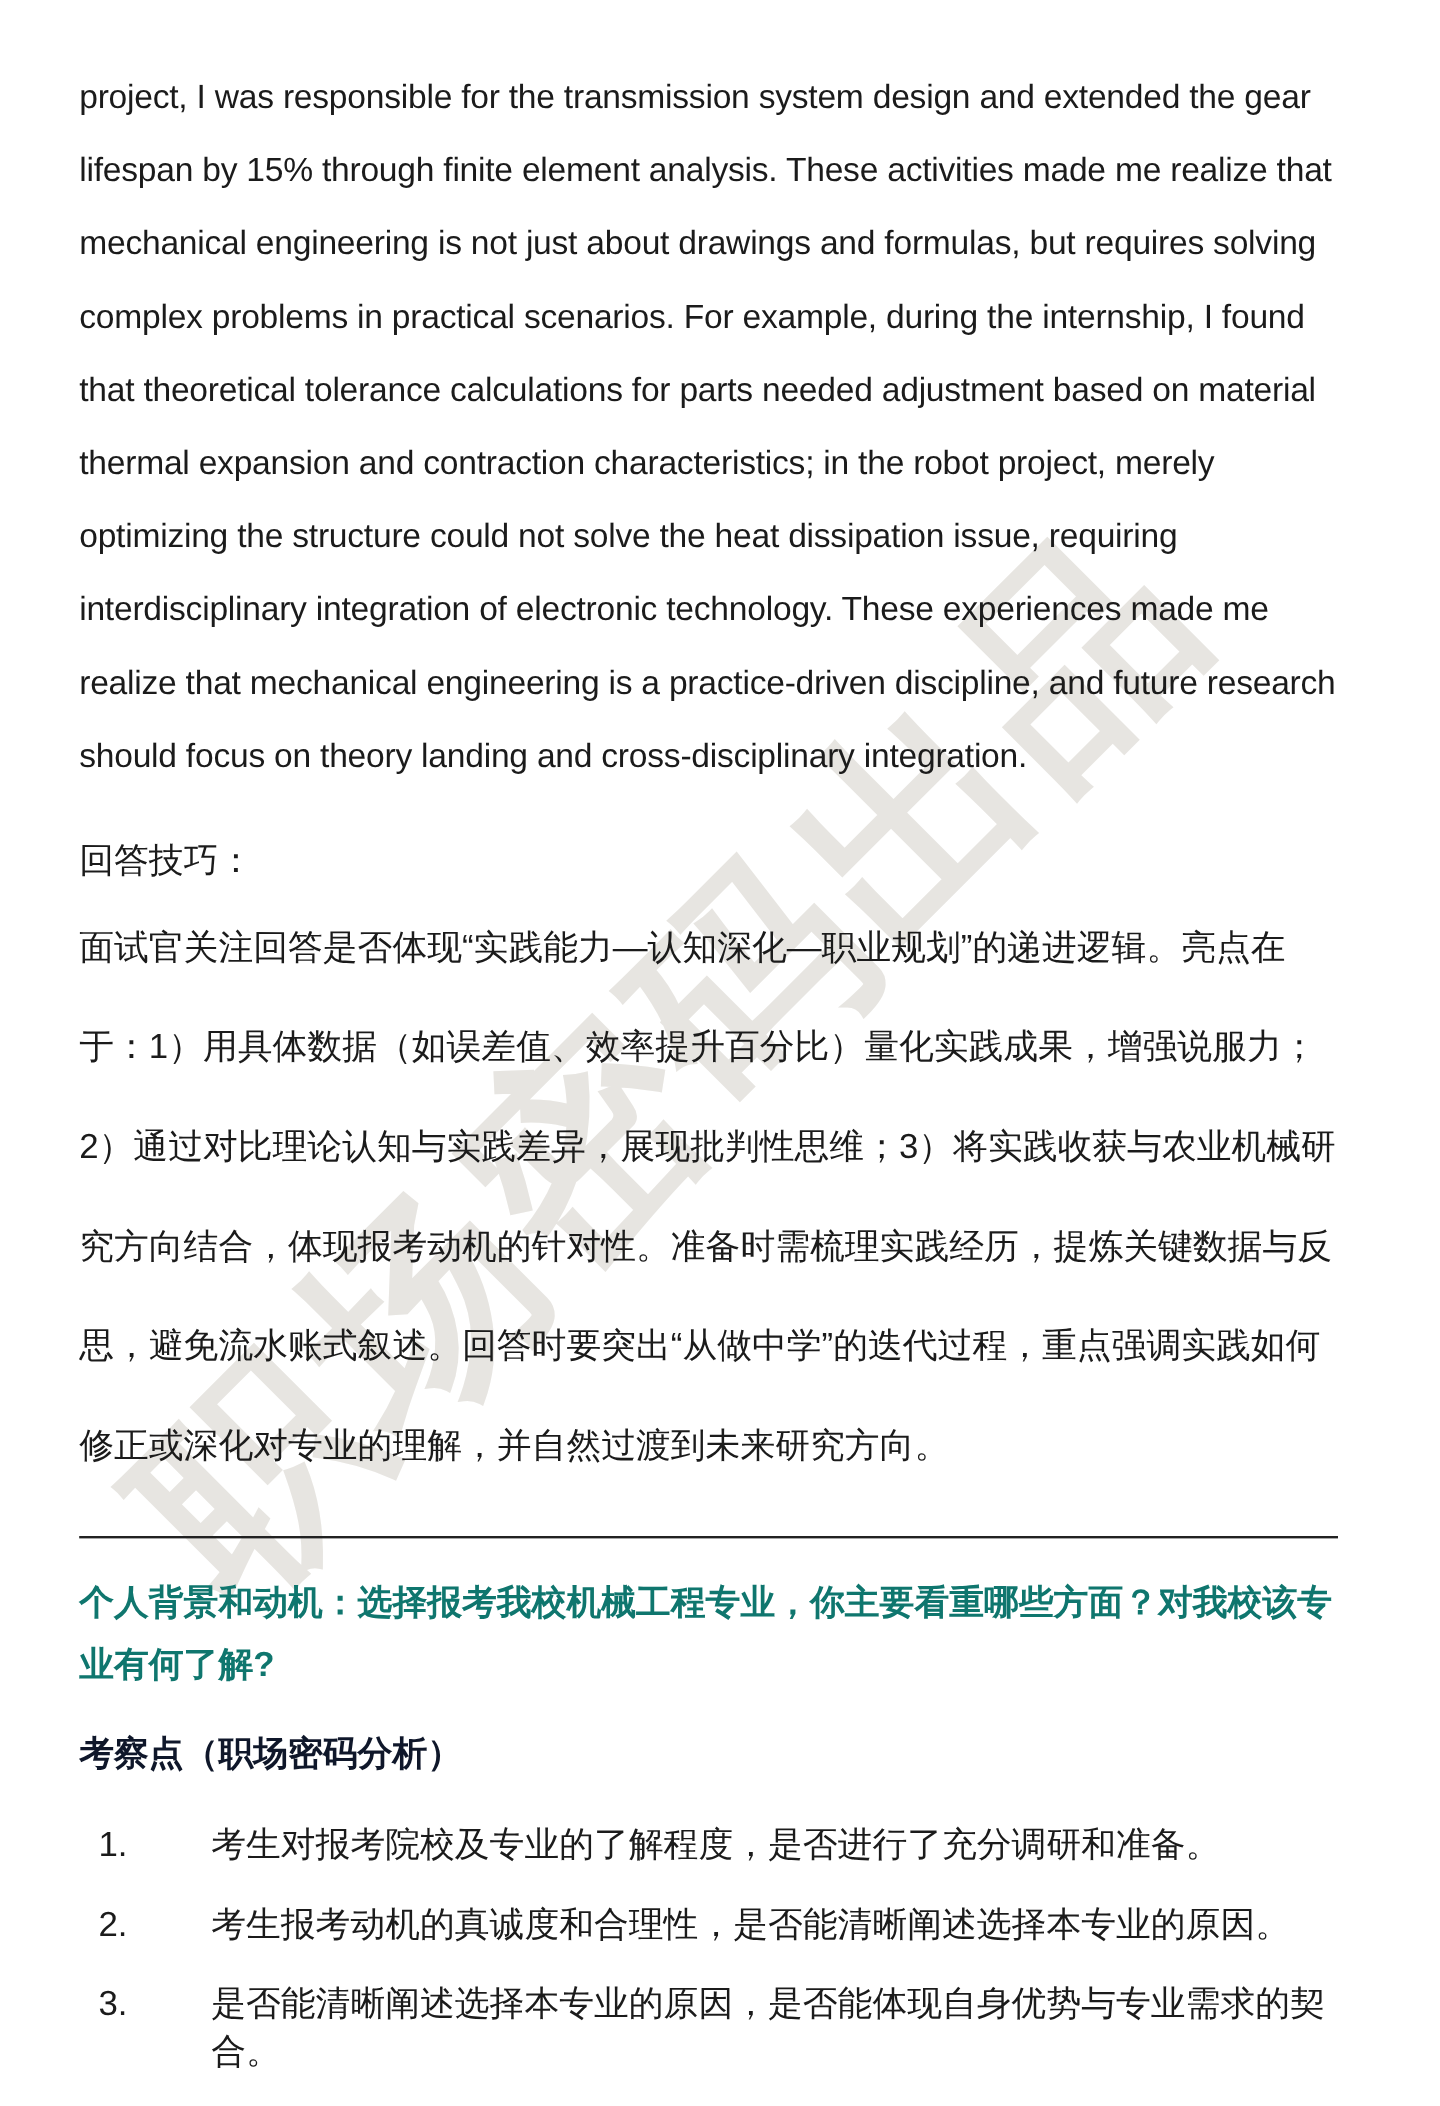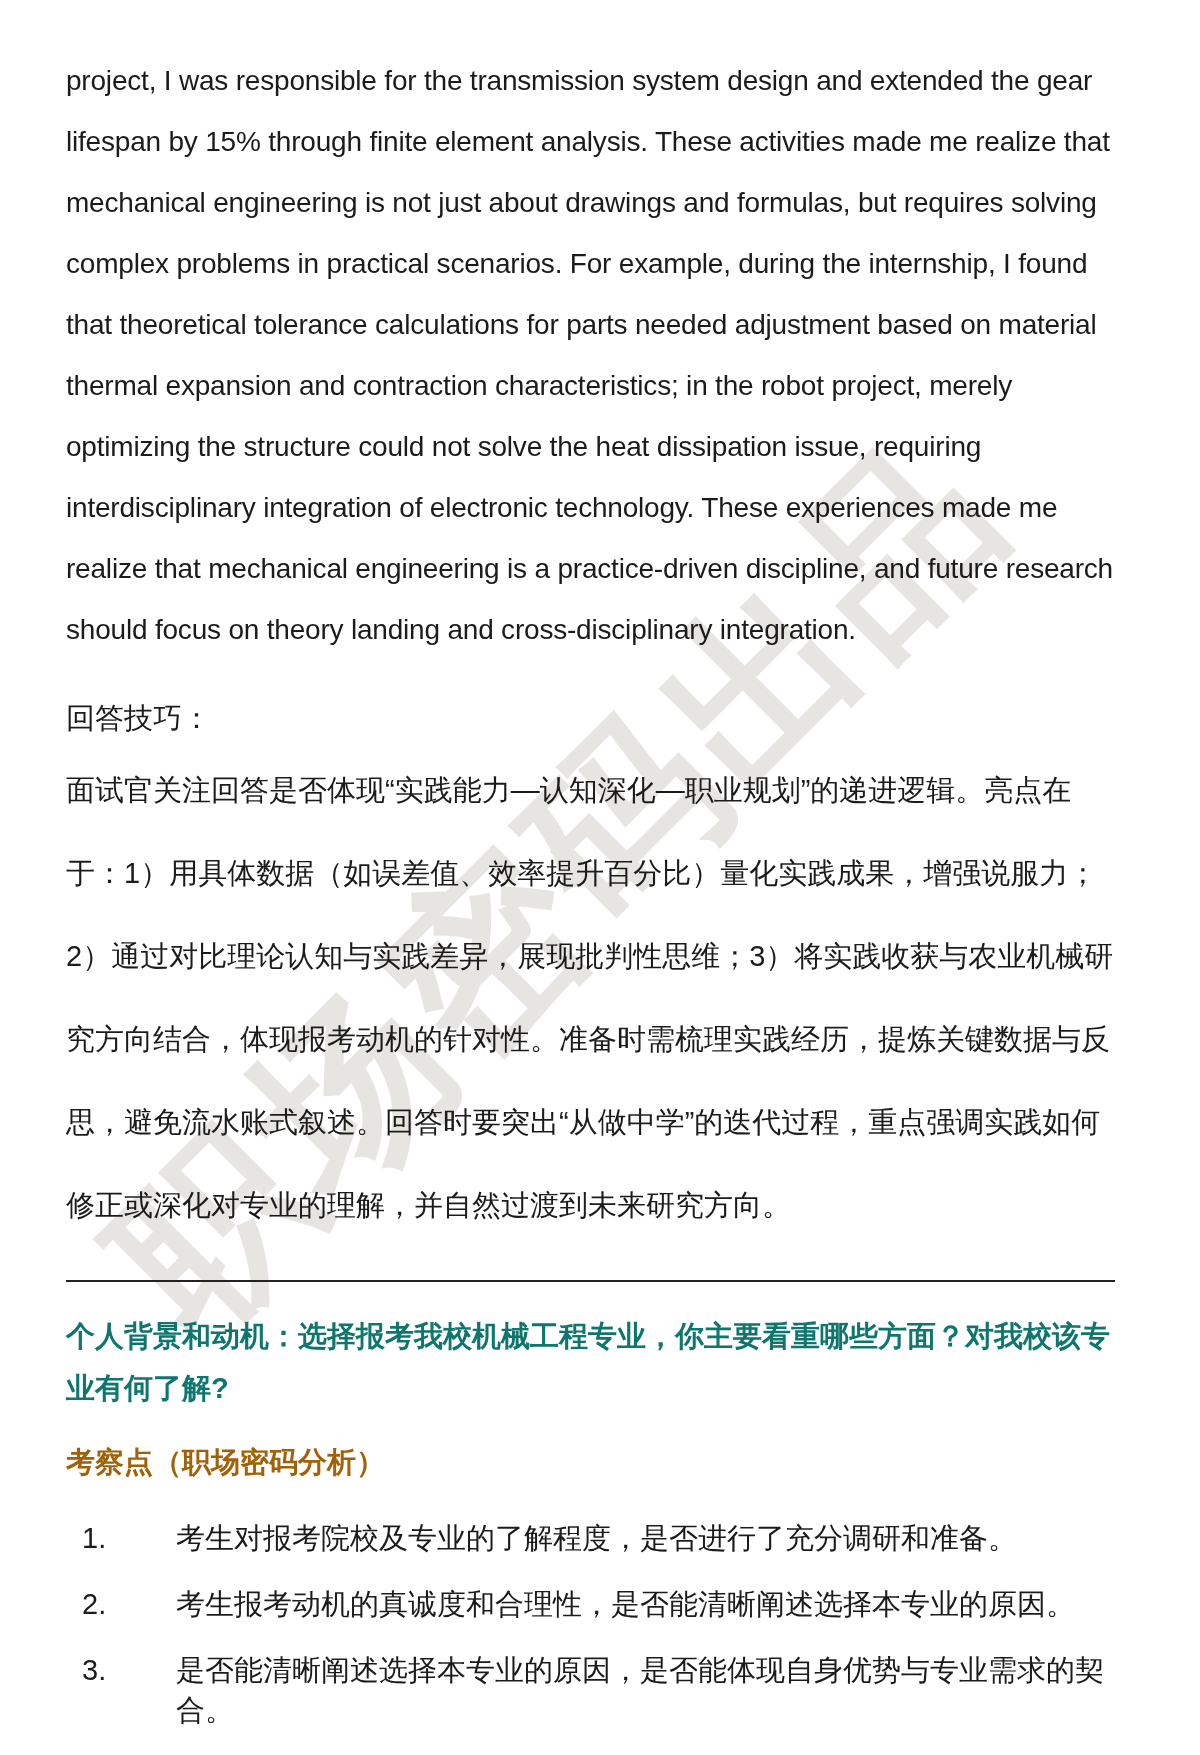--- a/index.html
+++ b/index.html
@@ -62,21 +62,21 @@
     font-size:29px;
     line-height:52px;
     font-weight:700;
     color:#0f766e;
   }
   .points-heading {
     margin:26px 0 0 0;
     font-size:29px;
     line-height:44px;
     font-weight:700;
-    color:#a16207;
+    color:#0f172a;
   }
   .points-list {
     margin:34px 0 0 0;
     padding:0 0 0 16px;
   }
   .point-row {
     display:flex;
     font-size:29px;
     line-height:40px;
     margin-bottom:26px;

